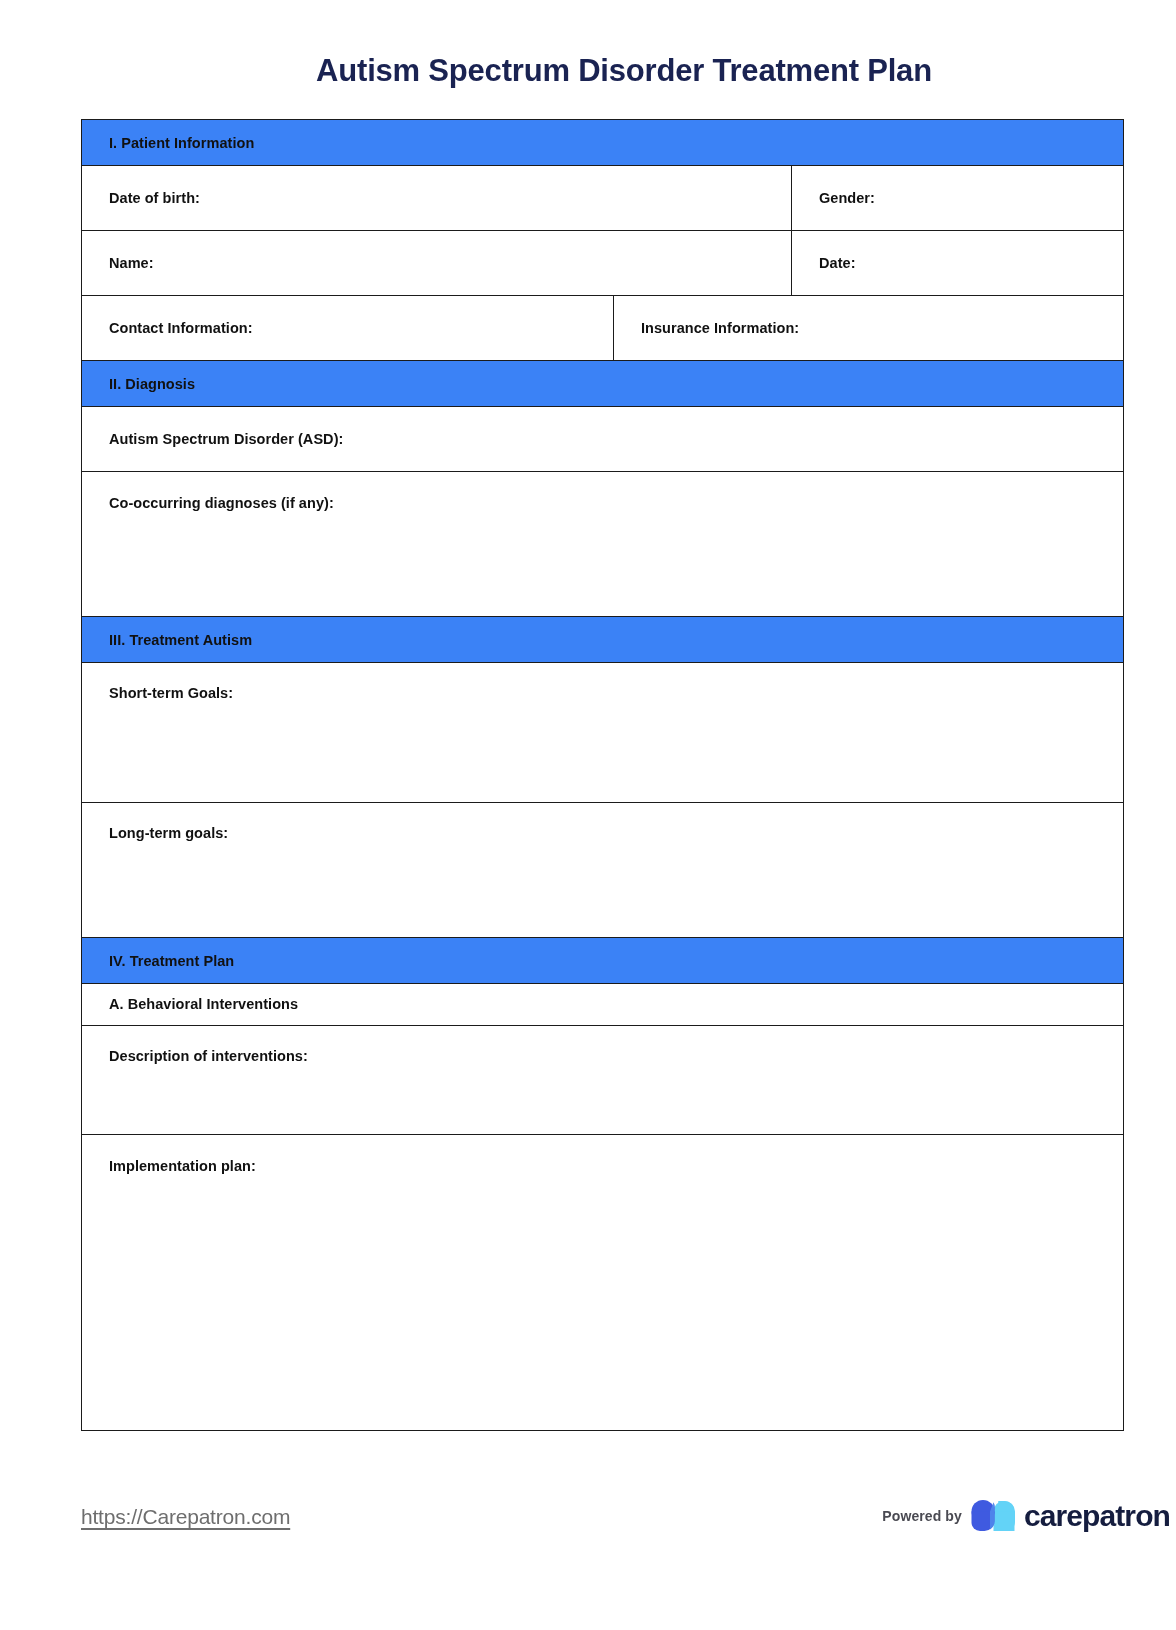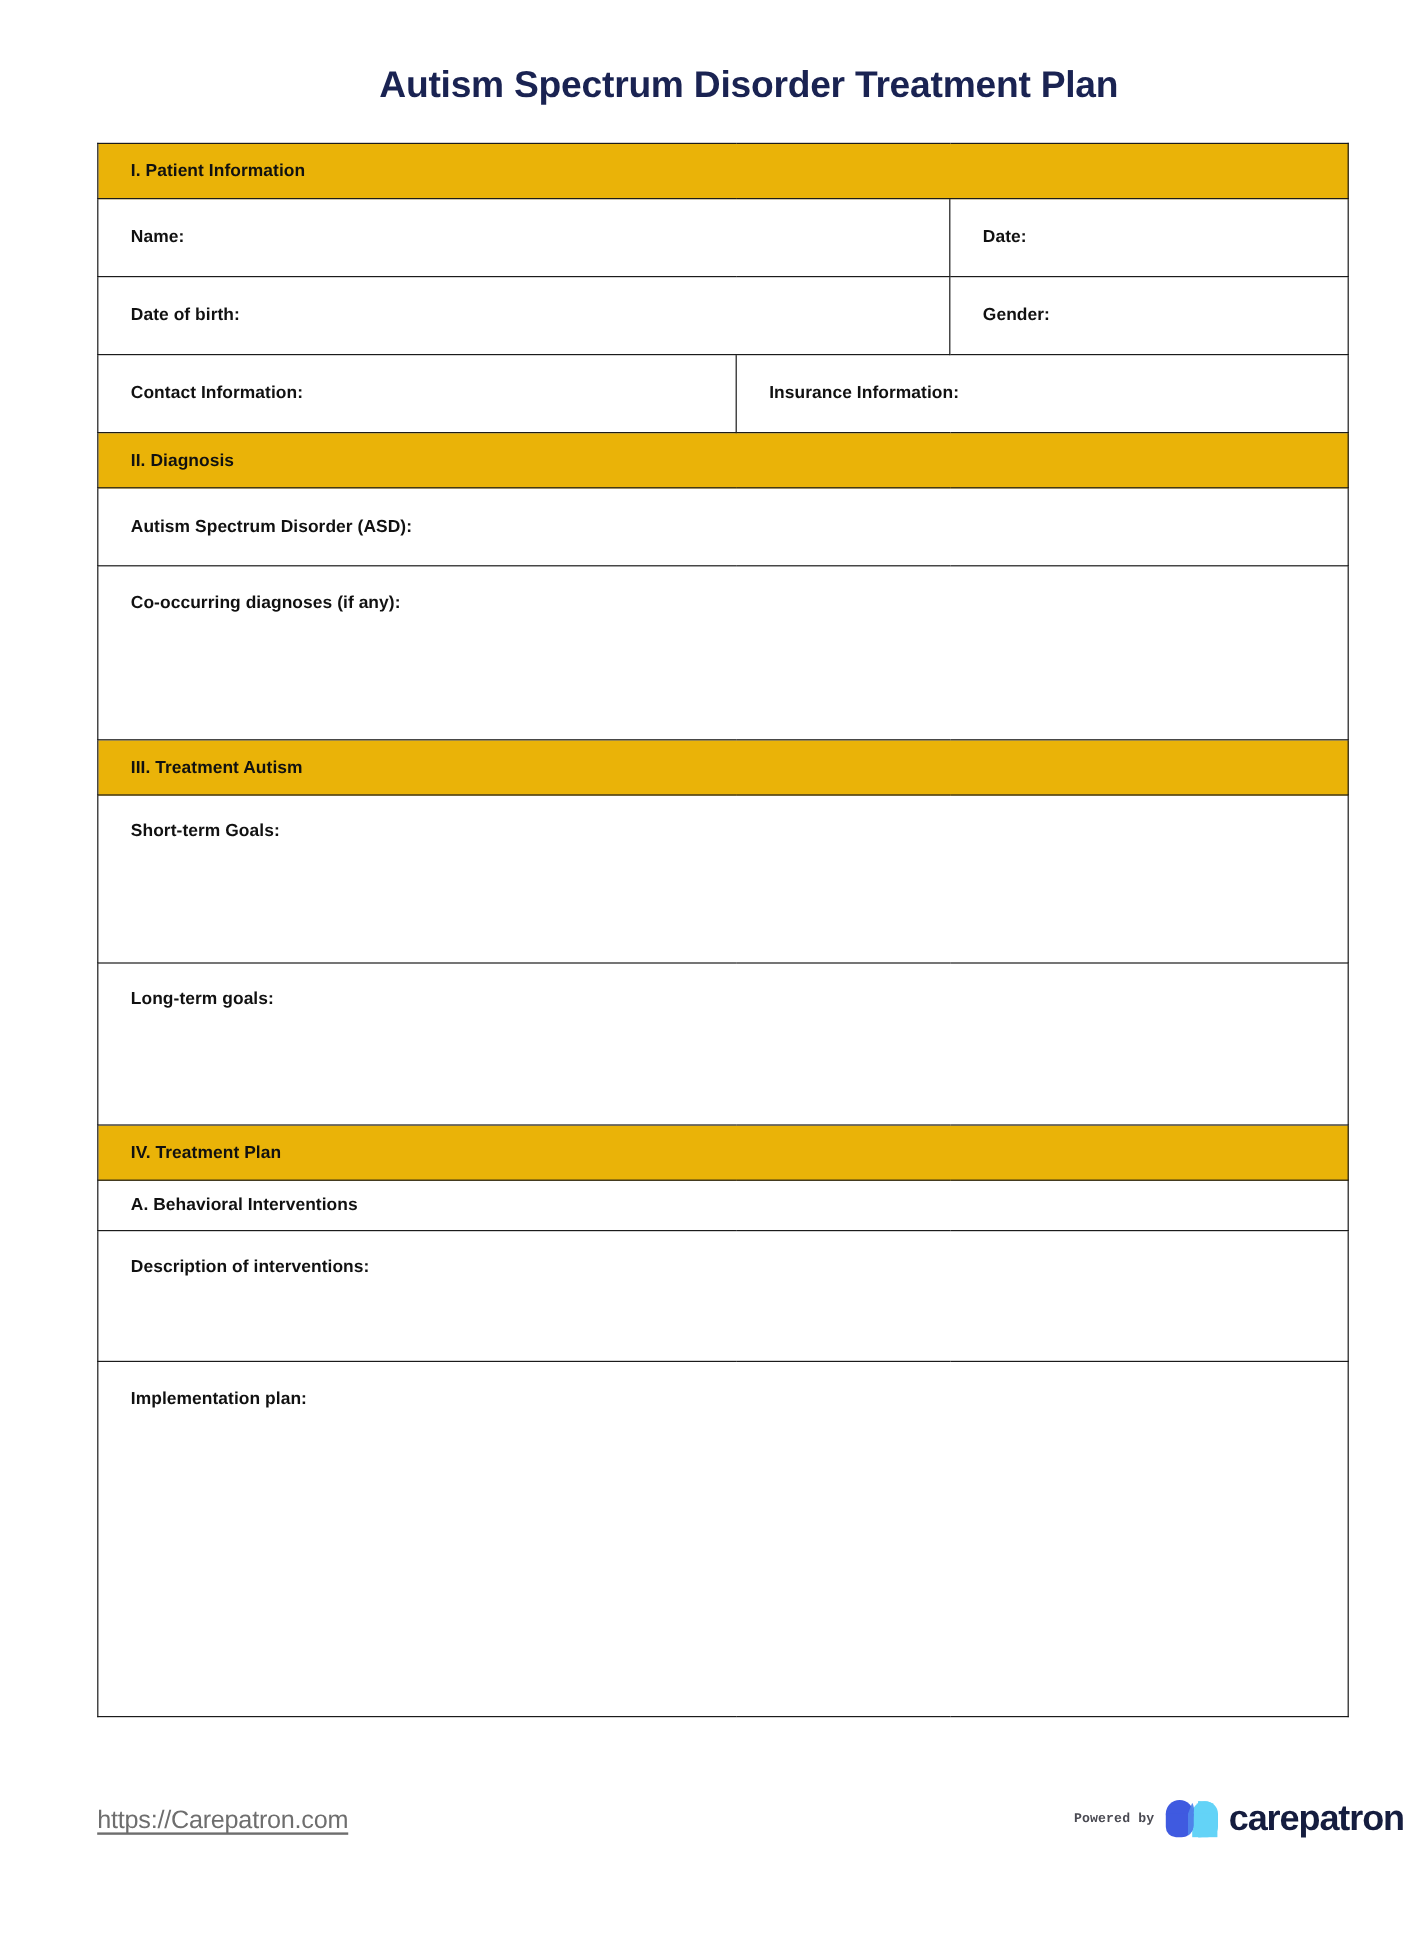--- a/index.html
+++ b/index.html
@@ -57,21 +57,21 @@
     display: block;
     font-size: 14.5px;
     font-weight: bold;
     color: #111111;
     padding: 0 0 0 27px;
     letter-spacing: 0.05px;
   }
 
   
   .section-row td {
-    background: #eab308;
+    background: #3b82f6;
     height: 45px;
   }
   .section-row .cell-label {
     padding-top: 15px;
   }
 
   
   .field-row td {
     height: 64px;
   }
@@ -118,26 +118,25 @@
   }
   .footer-brand {
     position: absolute;
     right: 88px;
     top: 4px;
     display: flex;
     align-items: center;
     gap: 8px;
   }
   .powered-by {
-    font-size: 11px;
+    font-size: 14px;
     font-weight: bold;
     color: #4a4a52;
     letter-spacing: 0.1px;
     white-space: nowrap;
-    font-family: Liberation Mono, monospace;
   }
   .brand-mark {
     width: 46px;
     height: 34px;
     position: relative;
     flex: none;
   }
   .brand-word {
     font-size: 30px;
     letter-spacing: -0.9px;
@@ -163,33 +162,33 @@
     <tbody>
 
       <tr class="section-row">
         <td colspan="3">
           <span class="cell-label">I. Patient Information</span>
         </td>
       </tr>
 
       <tr class="field-row">
         <td colspan="2">
+          <span class="cell-label">Date of birth:</span>
+        </td>
+        <td>
+          <span class="cell-label">Gender:</span>
+        </td>
+      </tr>
+
+      <tr class="field-row">
+        <td colspan="2">
           <span class="cell-label">Name:</span>
         </td>
         <td>
           <span class="cell-label">Date:</span>
-        </td>
-      </tr>
-
-      <tr class="field-row">
-        <td colspan="2">
-          <span class="cell-label">Date of birth:</span>
-        </td>
-        <td>
-          <span class="cell-label">Gender:</span>
         </td>
       </tr>
 
       <tr class="field-row">
         <td>
           <span class="cell-label">Contact Information:</span>
         </td>
         <td colspan="2">
           <span class="cell-label">Insurance Information:</span>
         </td>

